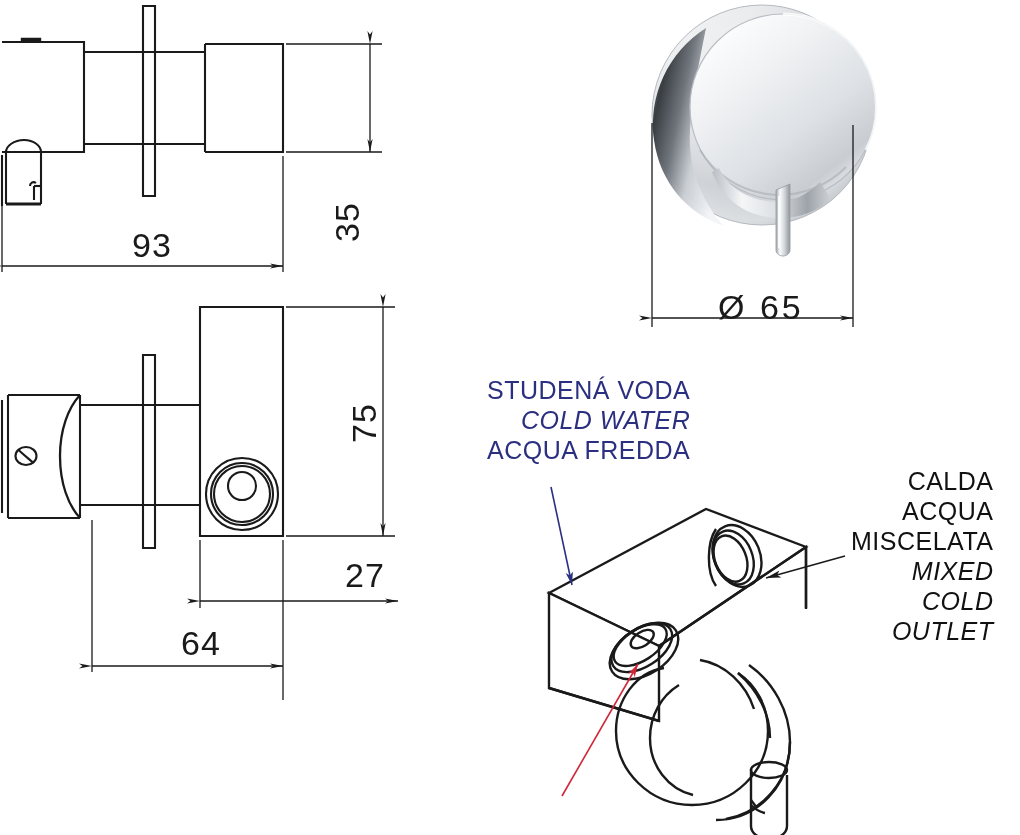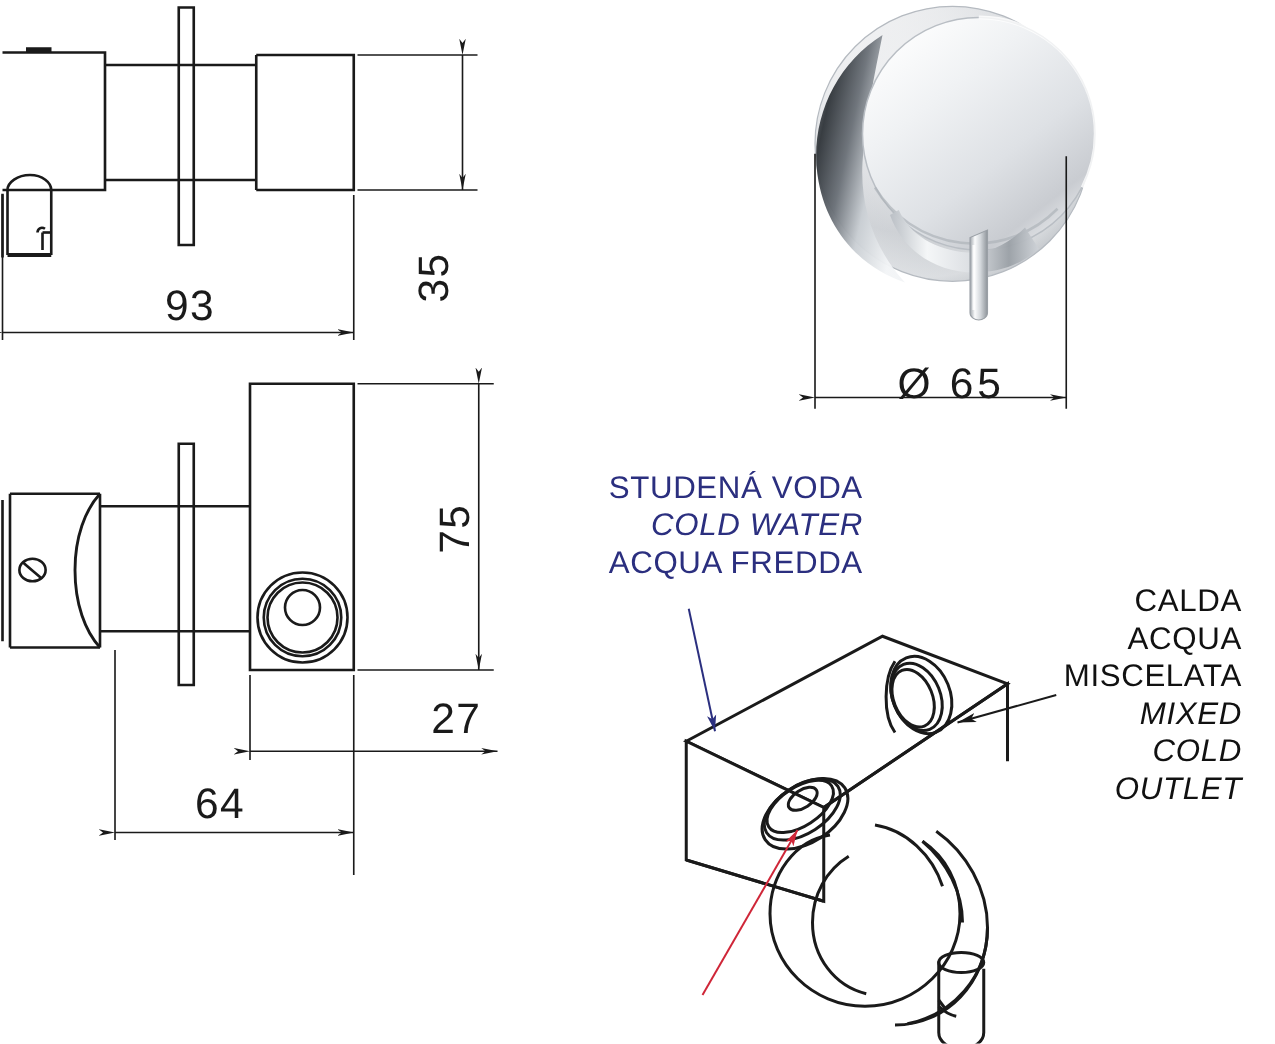--- a/index.html
+++ b/index.html
@@ -273,21 +273,21 @@
   </svg>
 
   <div class="dimtext" style="left:132px; top:228px;">93</div>
 
   <div class="dimtext rot" style="left:330px; top:242px;">35</div>
 
   <div class="dimtext rot" style="left:347px; top:443px;">75</div>
 
   <div class="dimtext" style="left:345px; top:558px;">27</div>
 
-  <div class="dimtext" style="left:156px; top:626px;">64</div>
+  <div class="dimtext" style="left:181px; top:626px;">64</div>
 
   <div class="dimtext" style="left:718px; top:290px; letter-spacing:3px;text-align:right;">Ø 65</div>
 
   <div class="note note-cold" style="left:487px; top:375px;">
     <span class="ln">STUDENÁ VODA</span>
     <span class="ln it">COLD WATER</span>
     <span class="ln">ACQUA FREDDA</span>
   </div>
 
 

